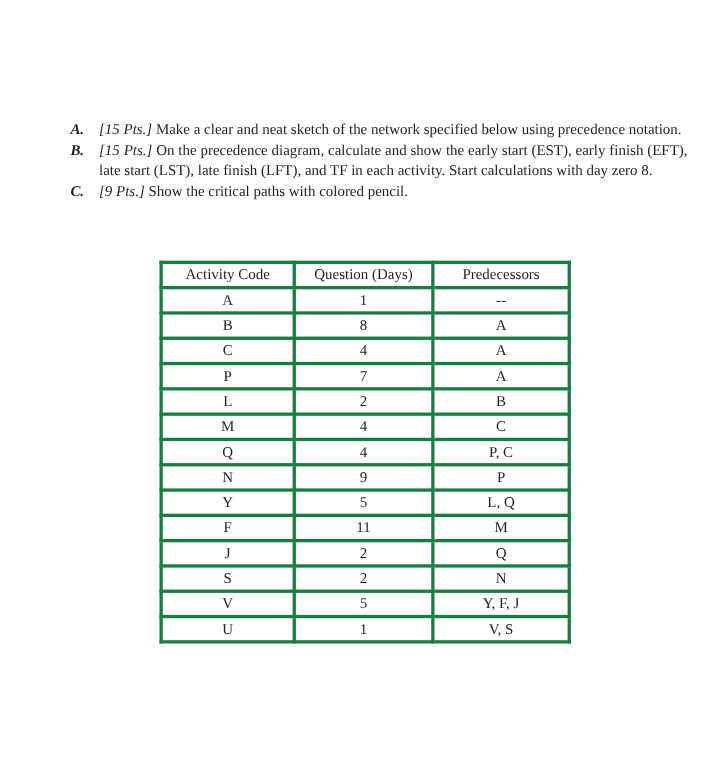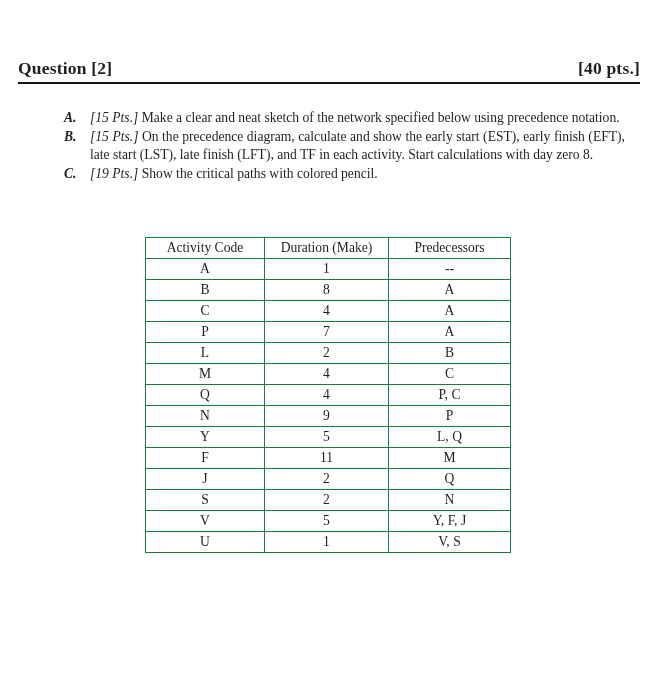--- a/index.html
+++ b/index.html
@@ -61,71 +61,67 @@
   .activity-table {
     position: absolute;
     left: 145px;
     top: 237px;
     border-collapse: collapse;
     font-size: 13.6px;
     color: #1f1f1f;
   }
   .activity-table th,
   .activity-table td {
-    border: 1px solid #15803d;
+    border: 3px solid #15803d;
     height: 20px;
     padding: 0 6px;
     text-align: center;
     vertical-align: middle;
     font-weight: normal;
     line-height: 1;
   }
   .col-code { width: 106px; }
   .col-dur  { width: 111px; }
   .col-pred { width: 109px; }
 </style>
 </head>
 <body>
 
 <div class="page">
 
-  <div class="header">
-    <span>Question [2]</span>
-    <span>[40 pts.]</span>
-  </div>
 
   <ol class="items">
     <li class="item">
       <span class="item-marker">A.</span>
       <p class="item-text">
         <i class="item-pts">[15 Pts.]</i>
         <span>Make a clear and neat sketch of the network specified below using precedence notation.</span>
       </p>
     </li>
     <li class="item">
       <span class="item-marker">B.</span>
       <p class="item-text">
         <i class="item-pts">[15 Pts.]</i>
         <span>On the precedence diagram, calculate and show the early start (EST), early finish (EFT), late start (LST), late finish (LFT), and TF in each activity. Start calculations with day zero 8.</span>
       </p>
     </li>
     <li class="item">
       <span class="item-marker">C.</span>
       <p class="item-text">
-        <i class="item-pts">[19 Pts.]</i>
+        <i class="item-pts">[9 Pts.]</i>
         <span>Show the critical paths with colored pencil.</span>
       </p>
     </li>
   </ol>
 
   <table class="activity-table">
     <thead>
       <tr>
         <th class="col-code">Activity Code</th>
-        <th class="col-dur">Duration (Make)</th>
+        <th class="col-dur">Question (Days)</th>
         <th class="col-pred">Predecessors</th>
       </tr>
     </thead>
     <tbody id="table-body">
   <tr>
     <td>A</td>
     <td>1</td>
     <td>--</td>
   </tr>
 

